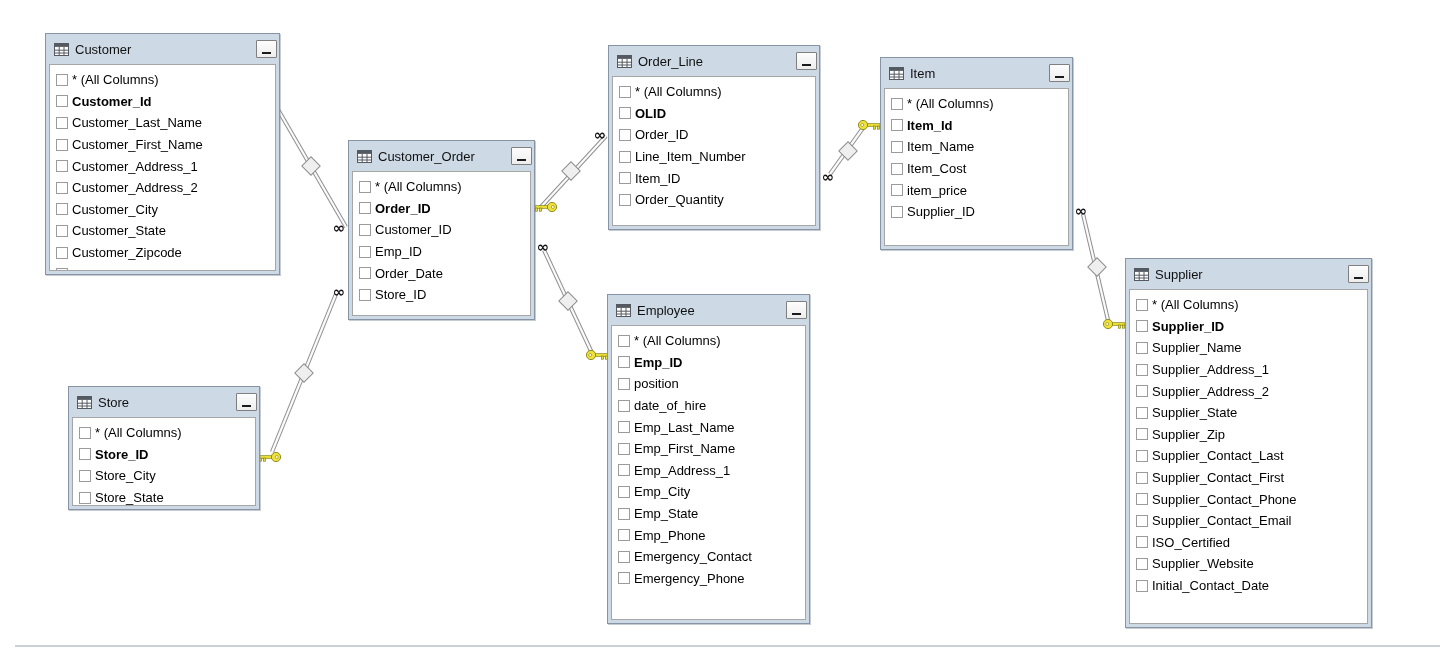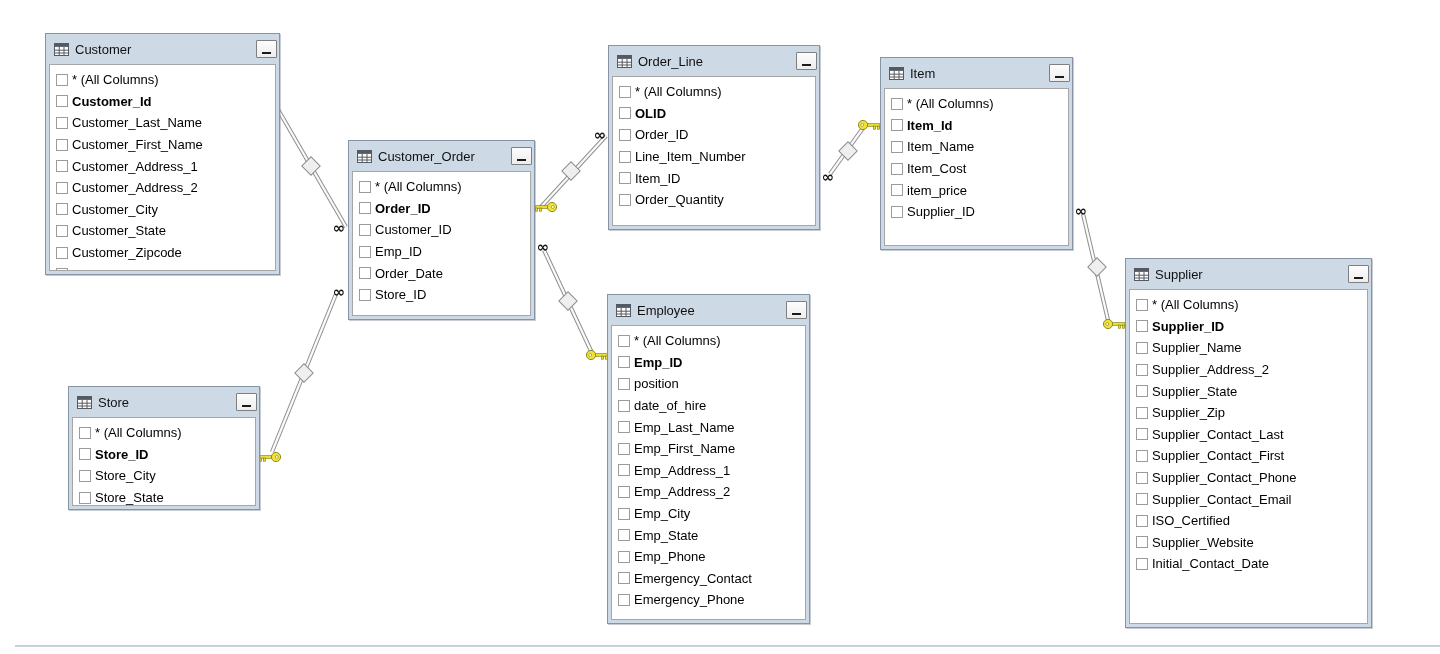--- a/index.html
+++ b/index.html
@@ -408,24 +408,20 @@
       <div class="col-row">
         <span class="checkbox"></span>
         <span class="col-label">Emp_First_Name</span>
       </div>
       <div class="col-row">
         <span class="checkbox"></span>
         <span class="col-label">Emp_Address_1</span>
       </div>
       <div class="col-row">
         <span class="checkbox"></span>
-        <span class="col-label">Emp_Address_2</span>
-      </div>
-      <div class="col-row">
-        <span class="checkbox"></span>
         <span class="col-label">Emp_City</span>
       </div>
       <div class="col-row">
         <span class="checkbox"></span>
         <span class="col-label">Emp_State</span>
       </div>
       <div class="col-row">
         <span class="checkbox"></span>
         <span class="col-label">Emp_Phone</span>
       </div>
@@ -465,20 +461,24 @@
       <div class="col-row">
         <span class="checkbox"></span>
         <span class="col-label pk">Supplier_ID</span>
       </div>
       <div class="col-row">
         <span class="checkbox"></span>
         <span class="col-label">Supplier_Name</span>
       </div>
       <div class="col-row">
         <span class="checkbox"></span>
+        <span class="col-label">Supplier_Address_1</span>
+      </div>
+      <div class="col-row">
+        <span class="checkbox"></span>
         <span class="col-label">Supplier_Address_2</span>
       </div>
       <div class="col-row">
         <span class="checkbox"></span>
         <span class="col-label">Supplier_State</span>
       </div>
       <div class="col-row">
         <span class="checkbox"></span>
         <span class="col-label">Supplier_Zip</span>
       </div>

